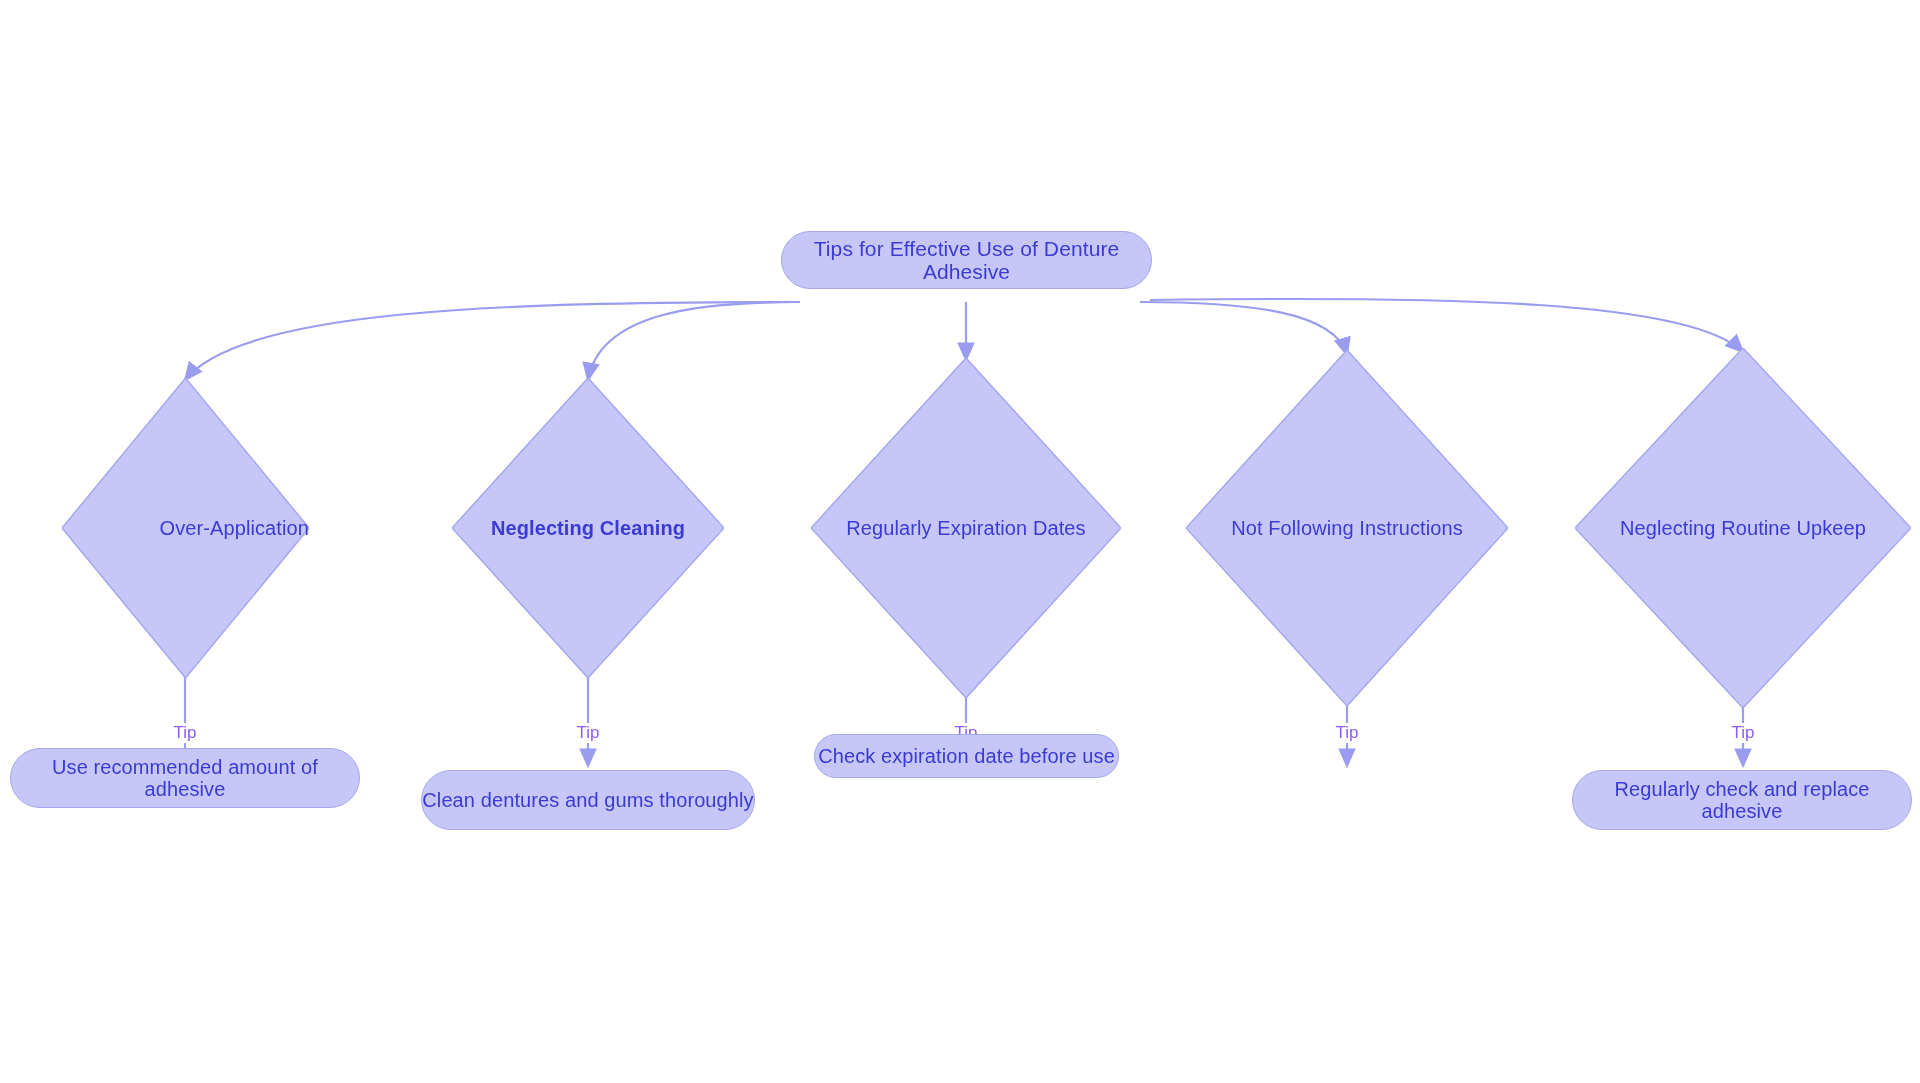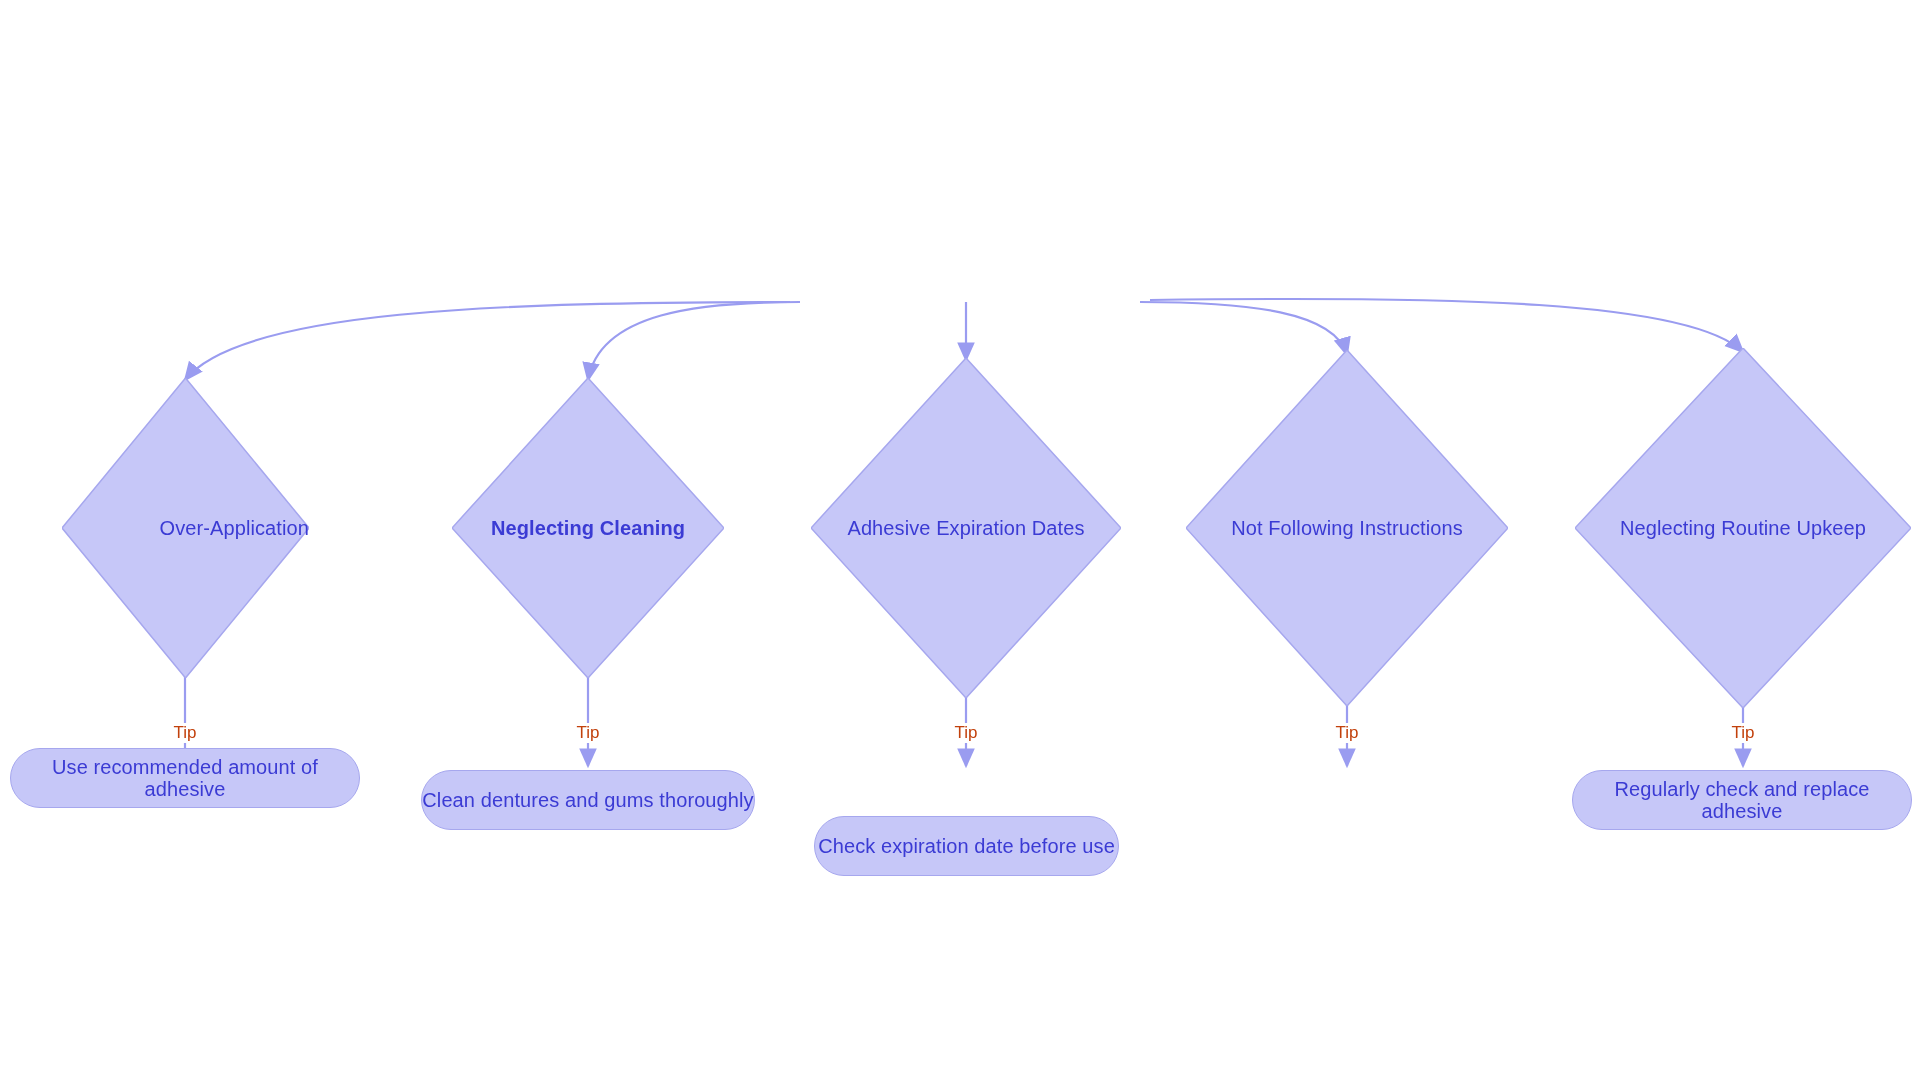--- a/index.html
+++ b/index.html
@@ -66,21 +66,21 @@
     width: 100%;
     height: 100%;
   }
   .node-diamond .dia-label {
     position: relative;
     z-index: 2;
     white-space: nowrap;
   }
   .edge-label {
     position: absolute;
-    color: #c2410c;
+    color: #8b5cf6;
     font-size: 17px;
     font-family: "Liberation Sans", sans-serif;
     background: #ffffff;
     padding: 0 3px;
     white-space: nowrap;
     transform: translate(-50%, -50%);
   }
 </style>
 </head>
 <body>
@@ -100,40 +100,43 @@
     <path d="M 1140 302 C 1250 302 1335 312 1347 355" fill="none" stroke="#9a9cf0" stroke-width="2.2" marker-end="url(#arrow)"></path>
     <path d="M 1150 300 C 1450 296 1690 300 1743 352" fill="none" stroke="#9a9cf0" stroke-width="2.2" marker-end="url(#arrow)"></path>
 
     <path d="M 185 660 L 185 766" fill="none" stroke="#9a9cf0" stroke-width="2.2" marker-end="url(#arrow)"></path>
     <path d="M 588 660 L 588 766" fill="none" stroke="#9a9cf0" stroke-width="2.2" marker-end="url(#arrow)"></path>
     <path d="M 966 690 L 966 766" fill="none" stroke="#9a9cf0" stroke-width="2.2" marker-end="url(#arrow)"></path>
     <path d="M 1347 700 L 1347 766" fill="none" stroke="#9a9cf0" stroke-width="2.2" marker-end="url(#arrow)"></path>
     <path d="M 1743 700 L 1743 766" fill="none" stroke="#9a9cf0" stroke-width="2.2" marker-end="url(#arrow)"></path>
   </svg>
 
+  <div class="node node-root" style="left:781px; top:231px; width:371px; height:58px;">
+    <span>Tips for Effective Use of Denture Adhesive</span>
+  </div>
 
   <div class="node node-diamond" style="left:62px; top:378px; width:247px; height:300px;justify-content:flex-end;">
     <svg class="dia-shape" viewBox="0 0 247 300" preserveAspectRatio="none">
       <polygon points="123.5,0 247,150 123.5,300 0,150" fill="#c6c7f8" stroke="#a6a7ee" stroke-width="1.5"></polygon>
     </svg>
     <span class="dia-label">Over-Application</span>
   </div>
 
   <div class="node node-diamond" style="left:452px; top:378px; width:272px; height:300px;font-weight:bold;">
     <svg class="dia-shape" viewBox="0 0 272 300" preserveAspectRatio="none">
       <polygon points="136,0 272,150 136,300 0,150" fill="#c6c7f8" stroke="#a6a7ee" stroke-width="1.5"></polygon>
     </svg>
     <span class="dia-label">Neglecting Cleaning</span>
   </div>
 
   <div class="node node-diamond" style="left:811px; top:358px; width:310px; height:340px;">
     <svg class="dia-shape" viewBox="0 0 310 340" preserveAspectRatio="none">
       <polygon points="155,0 310,170 155,340 0,170" fill="#c6c7f8" stroke="#a6a7ee" stroke-width="1.5"></polygon>
     </svg>
-    <span class="dia-label">Adhesive Expiration Dates</span>
+    <span class="dia-label">Regularly Expiration Dates</span>
   </div>
 
   <div class="node node-diamond" style="left:1186px; top:350px; width:322px; height:356px;">
     <svg class="dia-shape" viewBox="0 0 322 356" preserveAspectRatio="none">
       <polygon points="161,0 322,178 161,356 0,178" fill="#c6c7f8" stroke="#a6a7ee" stroke-width="1.5"></polygon>
     </svg>
     <span class="dia-label">Not Following Instructions</span>
   </div>
 
   <div class="node node-diamond" style="left:1575px; top:348px; width:336px; height:360px;">
@@ -150,21 +153,21 @@
   <div class="edge-label" style="left:1743px; top:733px;">Tip</div>
 
   <div class="node node-leaf" style="left:10px; top:748px; width:350px; height:60px;">
     <span>Use recommended amount of adhesive</span>
   </div>
 
   <div class="node node-leaf" style="left:421px; top:770px; width:334px; height:60px;">
     <span>Clean dentures and gums thoroughly</span>
   </div>
 
-  <div class="node node-leaf" style="left:814px; top:816px; width:305px; height:60px;">
+  <div class="node node-leaf" style="left:814px; top:734px; width:305px; height:44px;">
     <span>Check expiration date before use</span>
   </div>
 
 
   <div class="node node-leaf" style="left:1572px; top:770px; width:340px; height:60px;">
     <span>Regularly check and replace adhesive</span>
   </div>
 
 </div>
 

